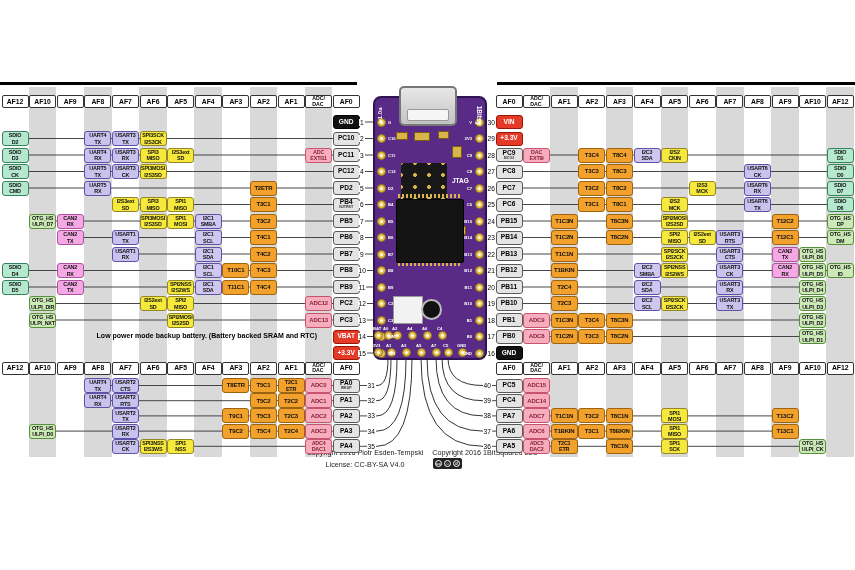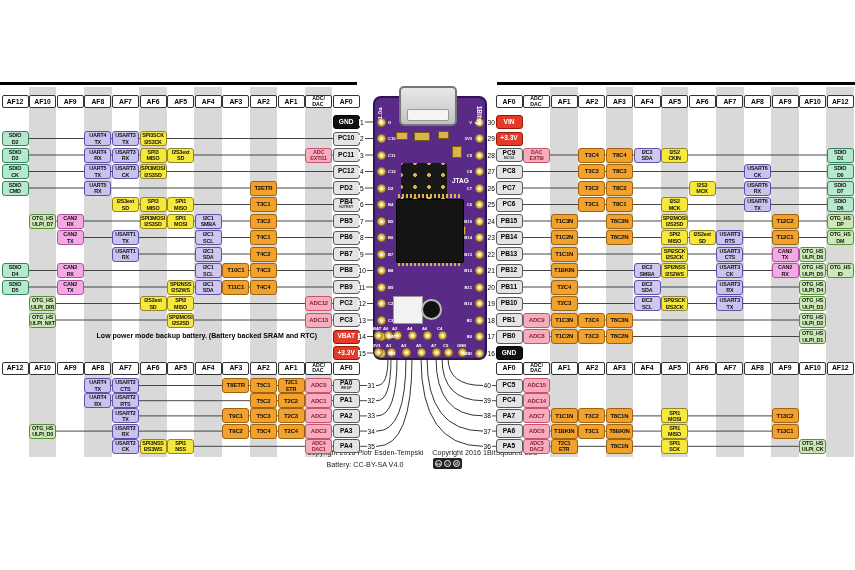--- a/index.html
+++ b/index.html
@@ -113,21 +113,21 @@
       <path d="M 436 358 Q 436 415.9 483 415.9" stroke="#333" stroke-width="1" fill="none"></path>
       <path d="M 427 358 Q 427 431.1 483 431.1" stroke="#333" stroke-width="1" fill="none"></path>
       <path d="M 421 358 Q 421 446.3 483 446.3" stroke="#333" stroke-width="1" fill="none"></path>
     </svg>
   <div class="bar" style="left:0;width:357px"></div>
   <div class="bar" style="left:497px;width:358px"></div>
 
   <div class="note" style="right:538px;top:332px;">Low power mode backup battery. (Battery backed SRAM and RTC)</div>
 
   <div class="foot" style="left:290px;top:448px;width:150px;">Copyright 2016 Piotr Esden-Tempski</div>
-  <div class="foot" style="left:290px;top:460px;width:150px;">Battery: CC-BY-SA V4.0</div>
+  <div class="foot" style="left:290px;top:460px;width:150px;">License: CC-BY-SA V4.0</div>
   <div class="foot" style="left:410px;top:448px;width:150px;">Copyright 2016 1BitSquared LLC</div>
   <div id="ccbadge">
     <span>cc</span>
     <span>☺</span>
     <span>↺</span>
   </div>
 
   <div id="board"></div>
   <div id="usb"></div>
   <div id="jtag"></div>

